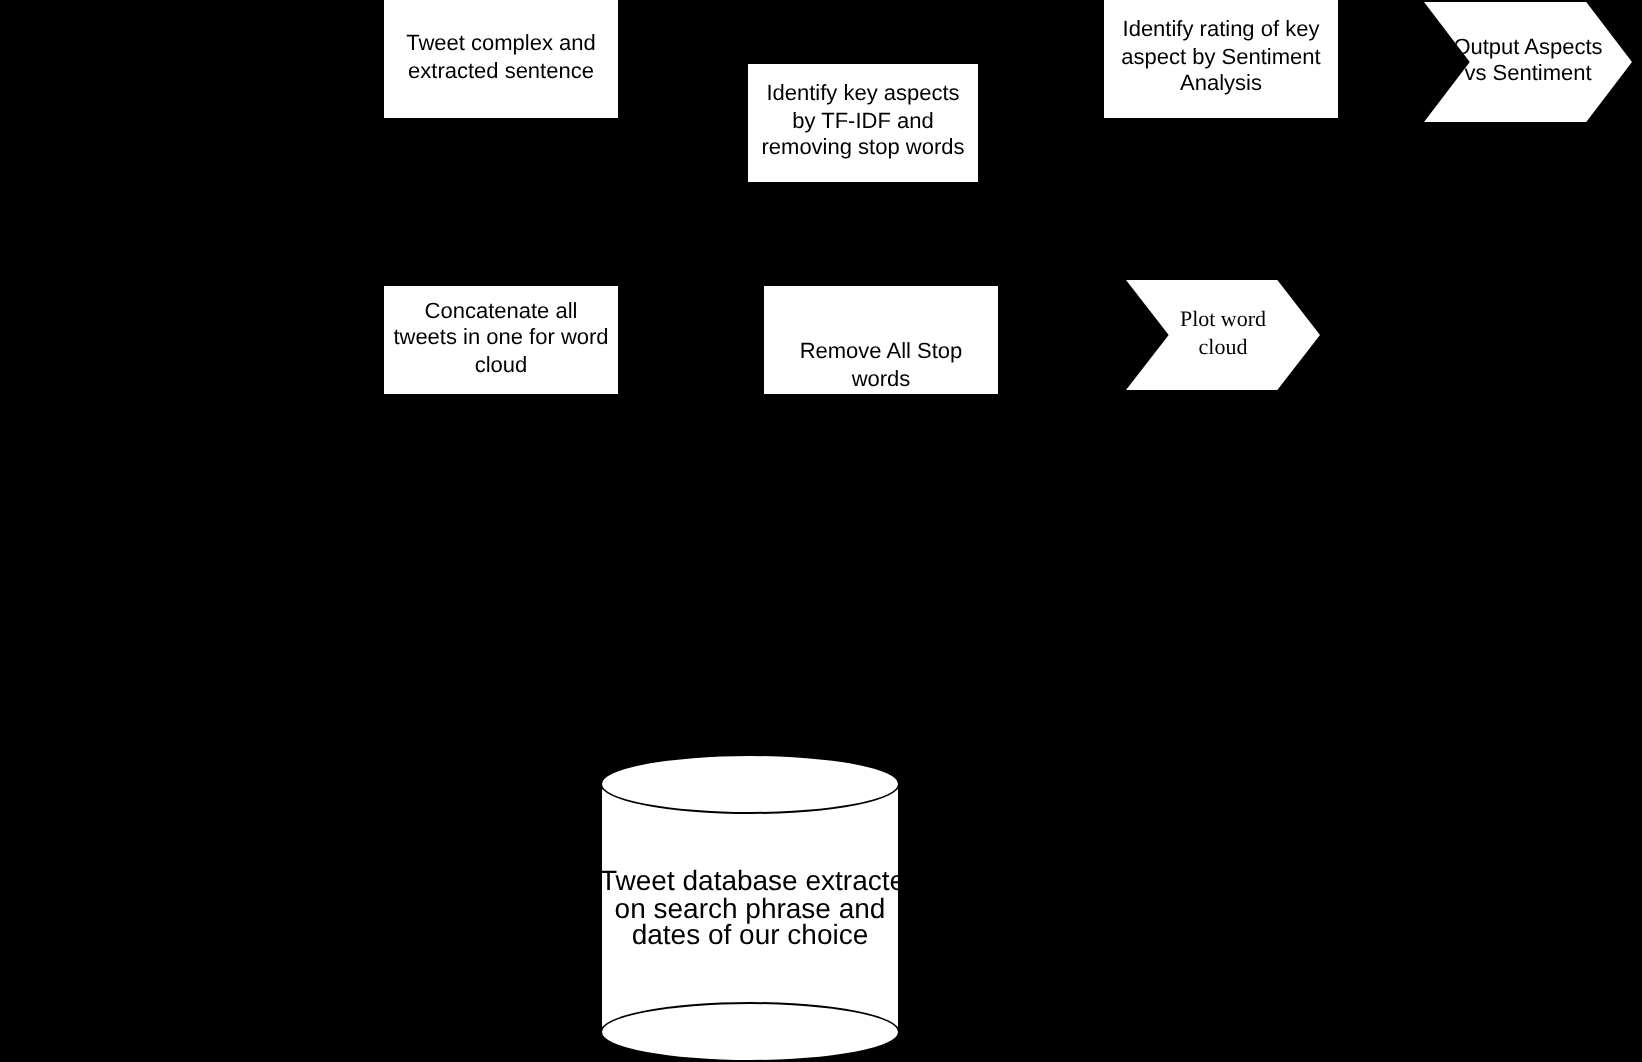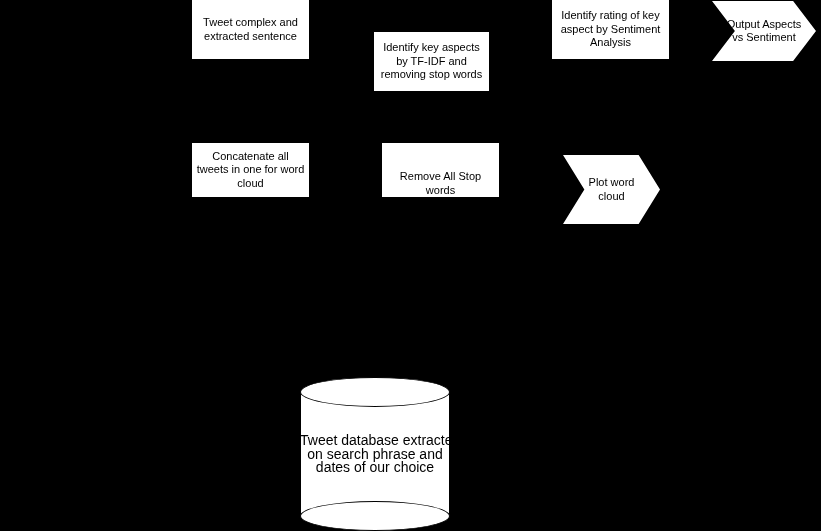--- a/index.html
+++ b/index.html
@@ -151,21 +151,21 @@
     </span>
   </div>
 
   <div class="node box" style="left:381px; top:142px; width:119px; height:56px;align-items:flex-end;">
     <span class="label">
       <span>Remove All Stop</span><br>
       <span>words</span>
     </span>
   </div>
 
-  <div class="chevron" style="left:563px; top:155px; width:97px; height:69px;">
+  <div class="chevron" style="left:563px; top:140px; width:97px; height:55px;font-family:Liberation Serif, serif;">
     <span class="label">
       <span>Plot word</span><br>
       <span>cloud</span>
     </span>
   </div>
 
   <div class="cylinder" style="left:300px; top:377px; width:150px; height:154px;">
     <div class="cyl-body"></div>
     <div class="cyl-bottom"></div>
     <div class="cyl-top"></div>

